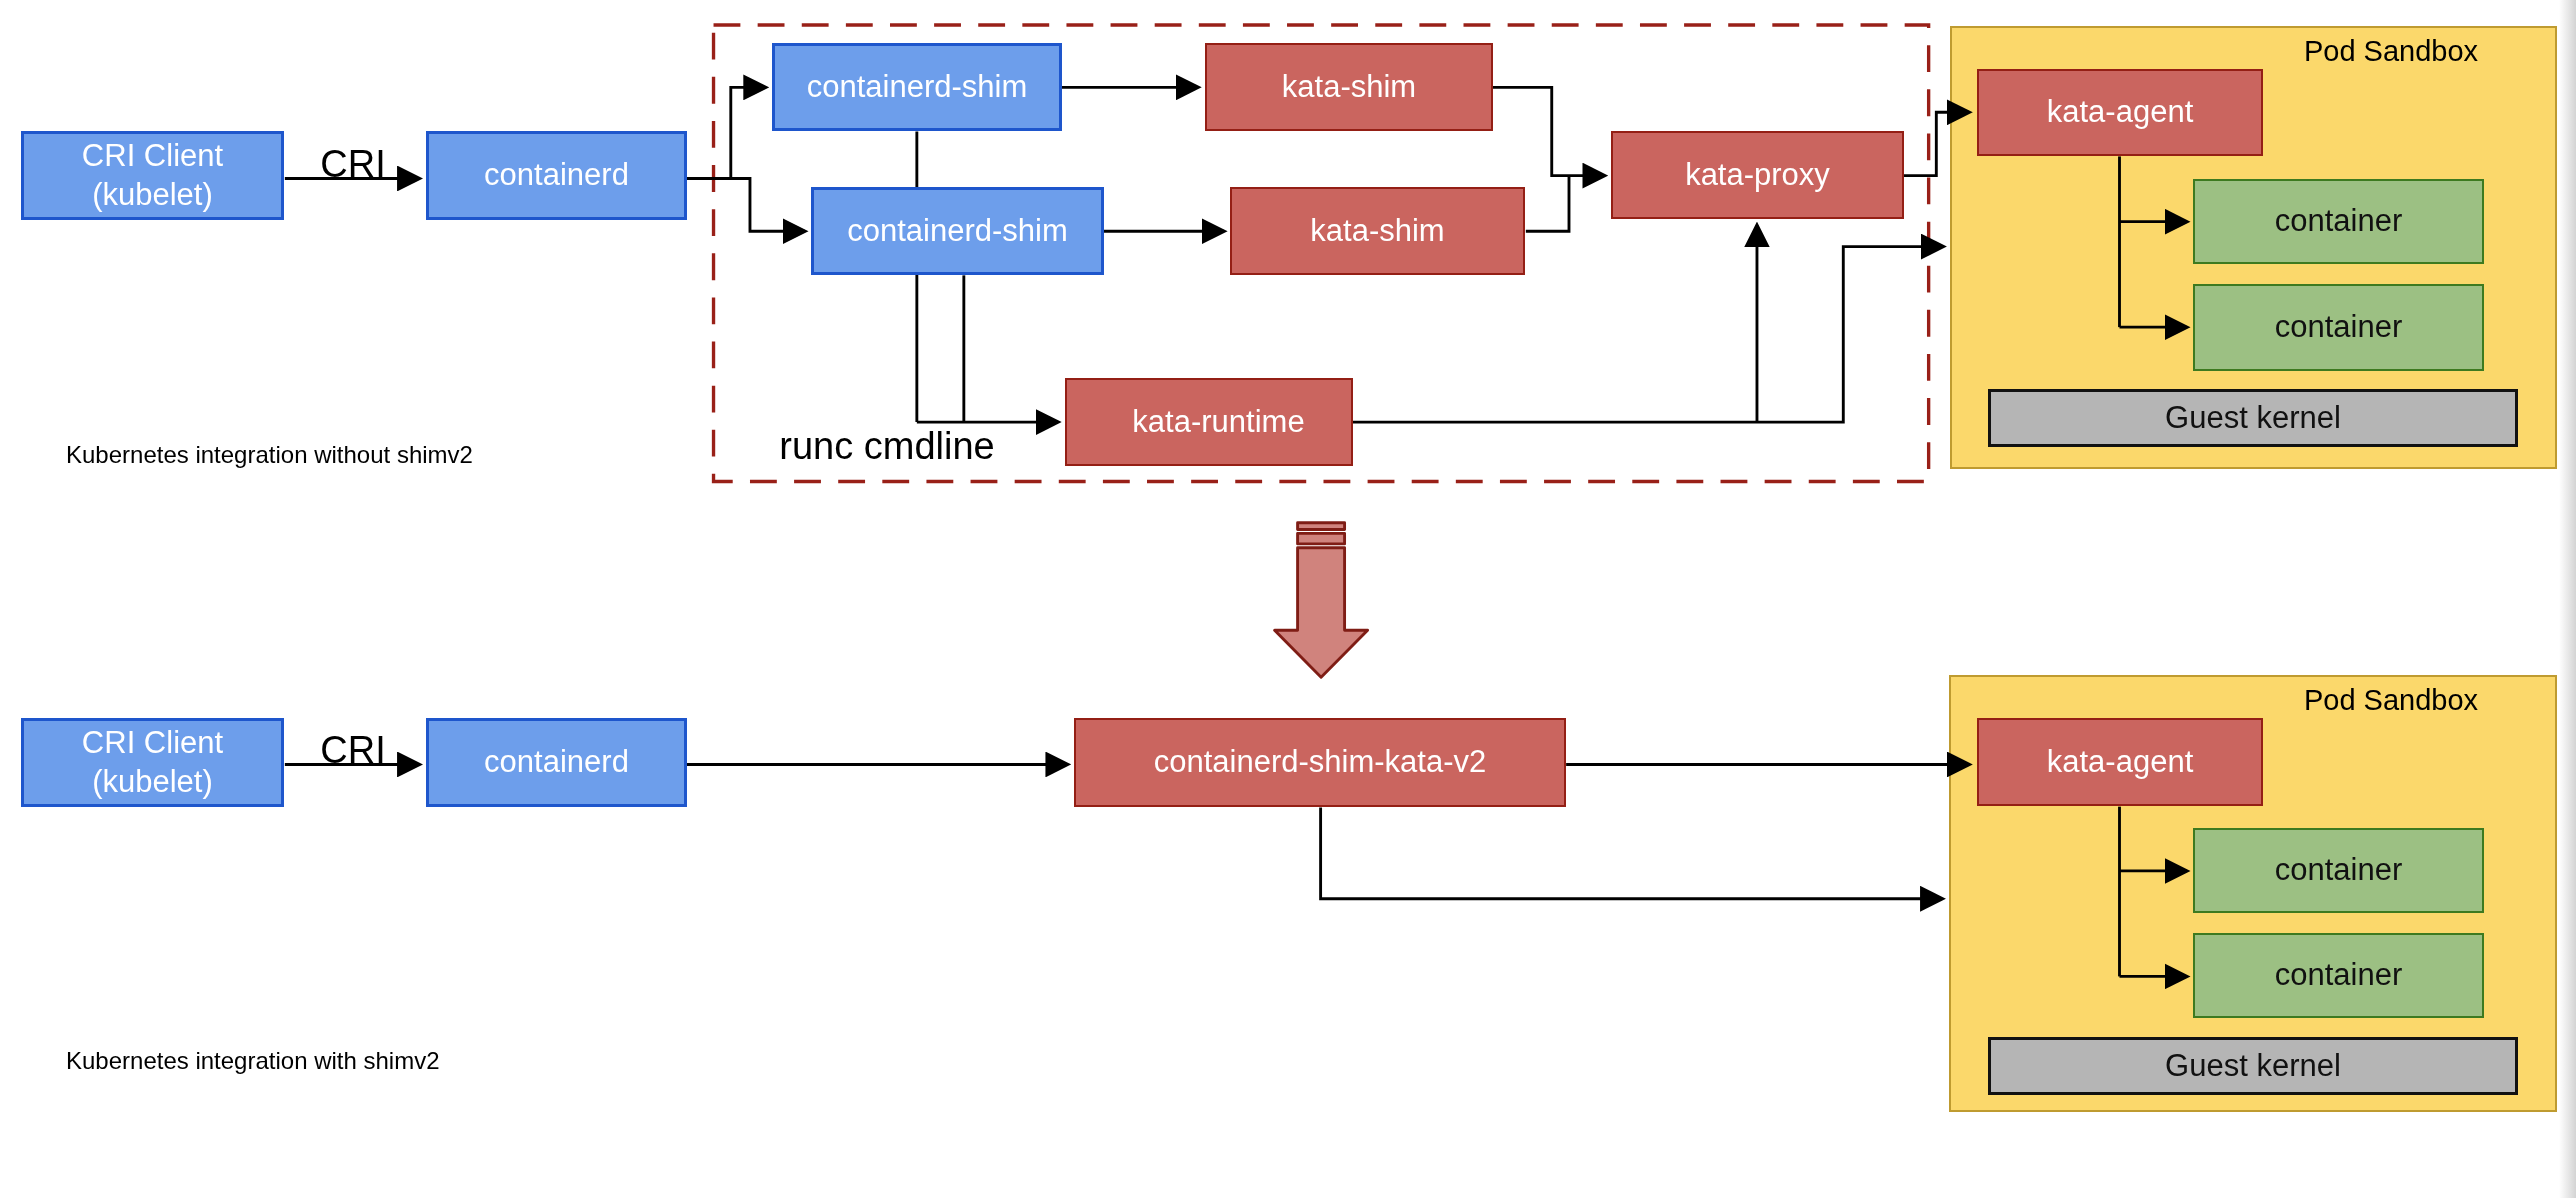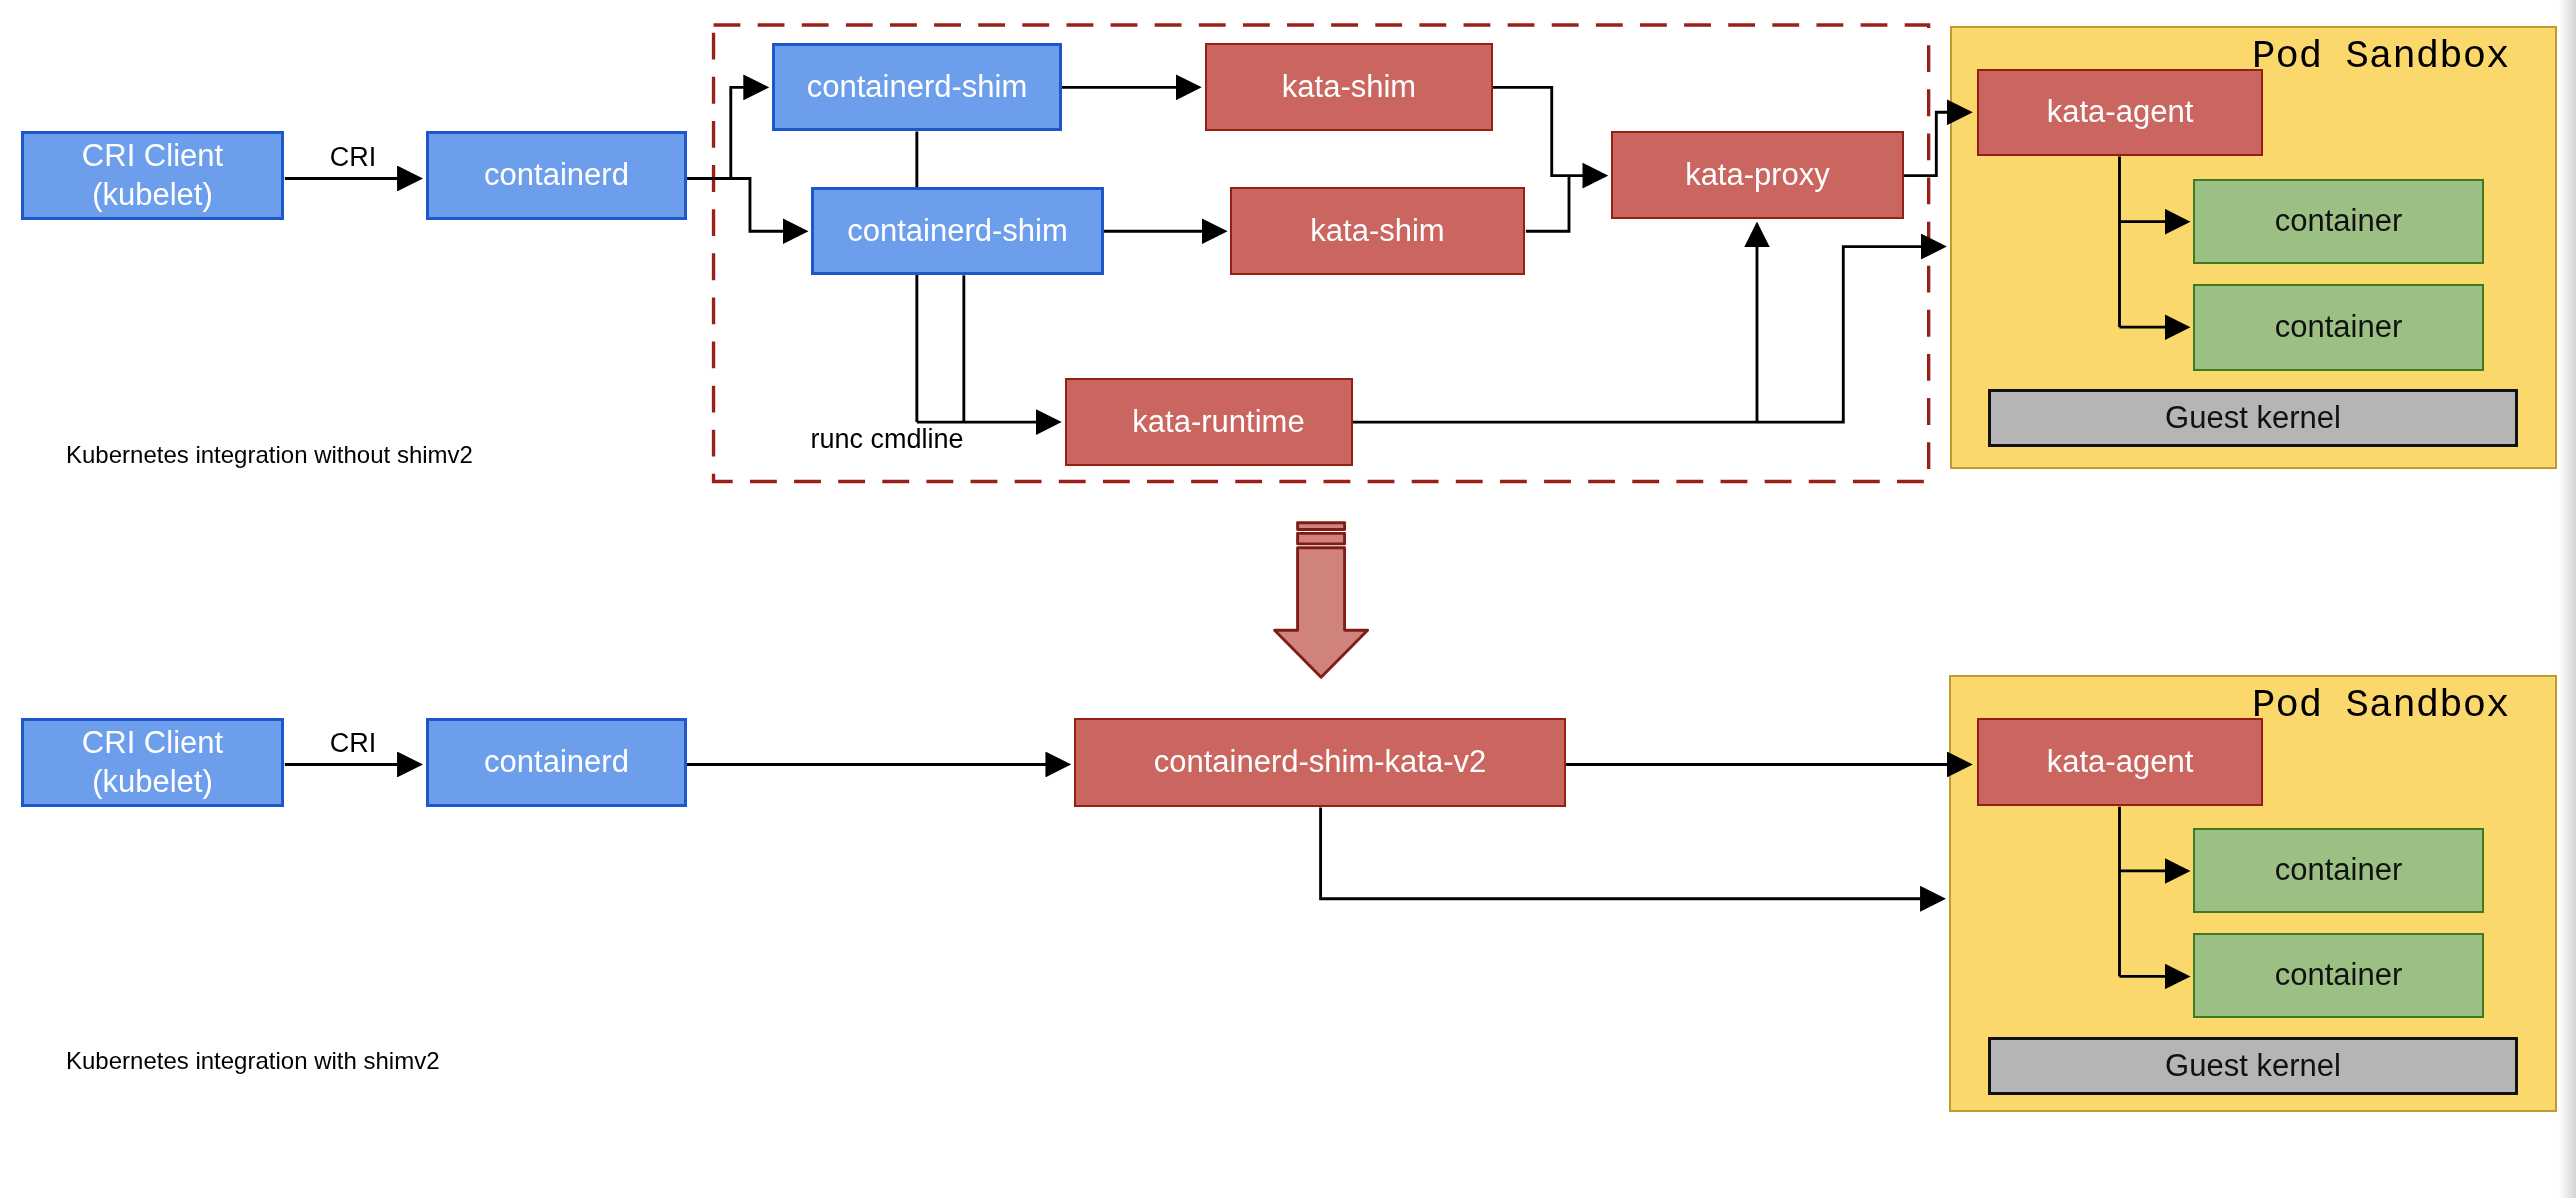--- a/index.html
+++ b/index.html
@@ -19,24 +19,24 @@
   .node.blue  { background:var(--blue);  border:3.8px solid var(--blue_border);  color:#ffffff; }
   .node.red   { background:var(--red);   border:2.9px solid var(--red_border);   color:#ffffff; }
   .node.green { background:var(--green); border:2.9px solid var(--green_border); color:#111111; }
   .node.gray  { background:var(--gray);  border:3.8px solid #111111;            color:#111111;text-align:center; }
 
   .sandbox {
     position:absolute; box-sizing:border-box;
     background:var(--yellow); border:2.9px solid var(--yellow_border);
   }
   .sandbox-title {
-    position:absolute; font-size:39px; color:#000; text-align:left; width:278px;font-family:Liberation Mono, monospace;
+    position:absolute; font-size:29px; color:#000; text-align:center; width:278px;
   }
   .float-label {
-    position:absolute; font-size:27px; color:#000; text-align:center; line-height:1.3;
+    position:absolute; font-size:38px; color:#000; text-align:center; line-height:1.3;
   }
   .caption {
     position:absolute; font-size:24px; color:#000; white-space:nowrap;
   }
   .two-line span { display:block; }
   .edge-fade {
     position:absolute; top:0; right:0; width:17.3px; height:100%;
     background:linear-gradient(to right, rgba(130,130,130,0), rgba(130,130,130,0.35));
   }
 </style>

